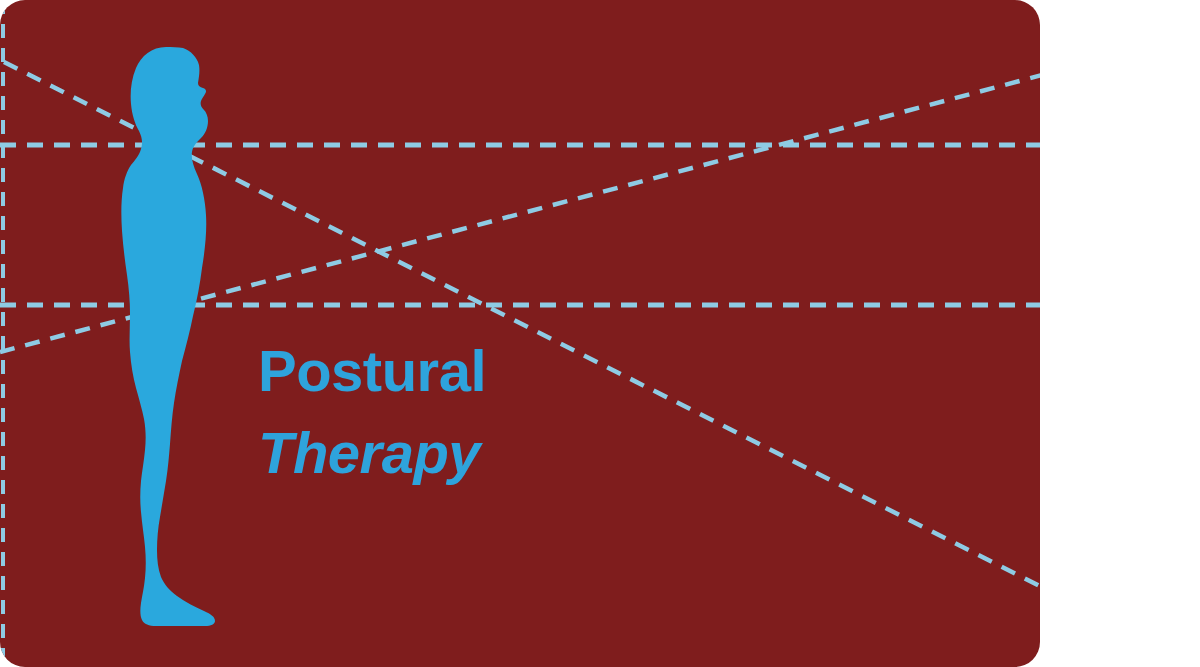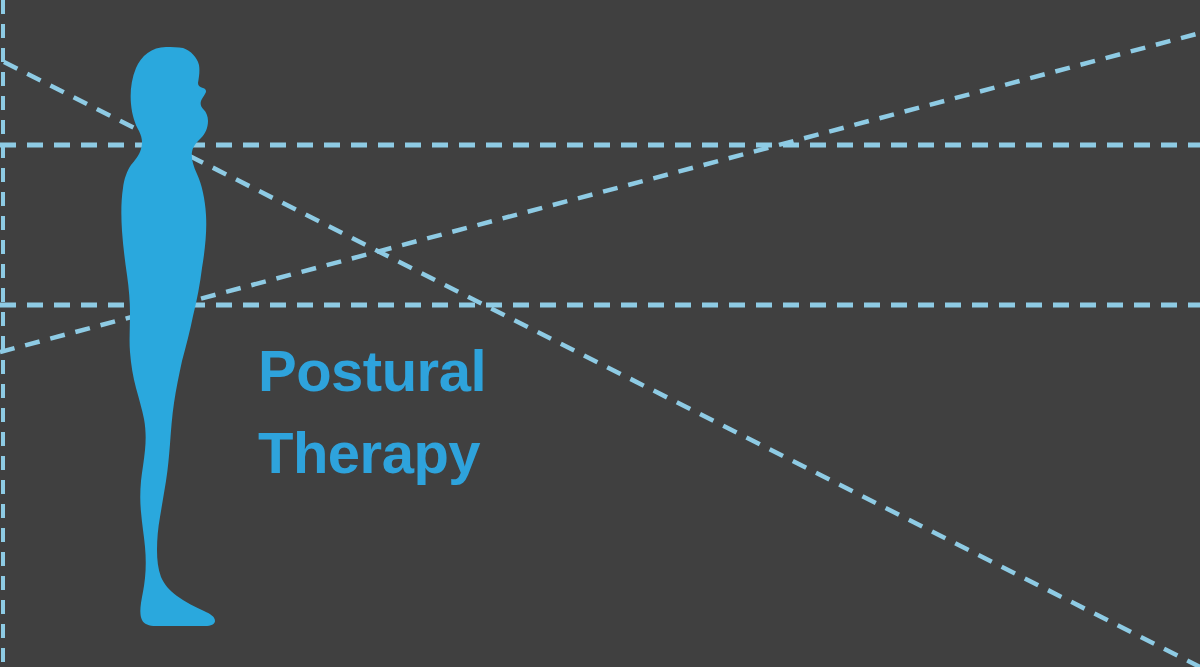--- a/index.html
+++ b/index.html
@@ -6,24 +6,25 @@
   html, body {
     margin: 0;
     padding: 0;
     background: #ffffff;
   }
   body {
     font-family: "Liberation Sans", sans-serif;
   }
   #stage {
     position: relative;
-    width: 1200px;
+    width: 1040px;
     height: 667px;
-    background: #404040;
+    background: #7f1d1d;
     overflow: hidden;
+    border-radius: 25px;
   }
   #lines-layer {
     position: absolute;
     left: 0;
     top: 0;
     width: 1200px;
     height: 667px;
     z-index: 1;
   }
   #figure-layer {
@@ -47,20 +48,21 @@
     font-family: "Liberation Sans", sans-serif;
     font-weight: bold;
     font-size: 58px;
     letter-spacing: -0.5px;
     color: #2ea3dc;
     margin: 0 0 24px 0;
     white-space: nowrap;
   }
   .title-line:last-child {
     margin-bottom: 12px;
+    font-style: italic;
   }
 </style>
 </head>
 <body>
 
 <div id="stage">
 
   <svg id="lines-layer" viewBox="0 0 1200 667" width="1200" height="667" xmlns="http://www.w3.org/2000/svg" aria-hidden="true">
     <line x1="3" y1="0" x2="3" y2="667" stroke="#8ecbe4" stroke-width="4" stroke-dasharray="14 10"></line>
     <line x1="0" y1="145" x2="1200" y2="145" stroke="#8ecbe4" stroke-width="5" stroke-dasharray="16 11"></line>

